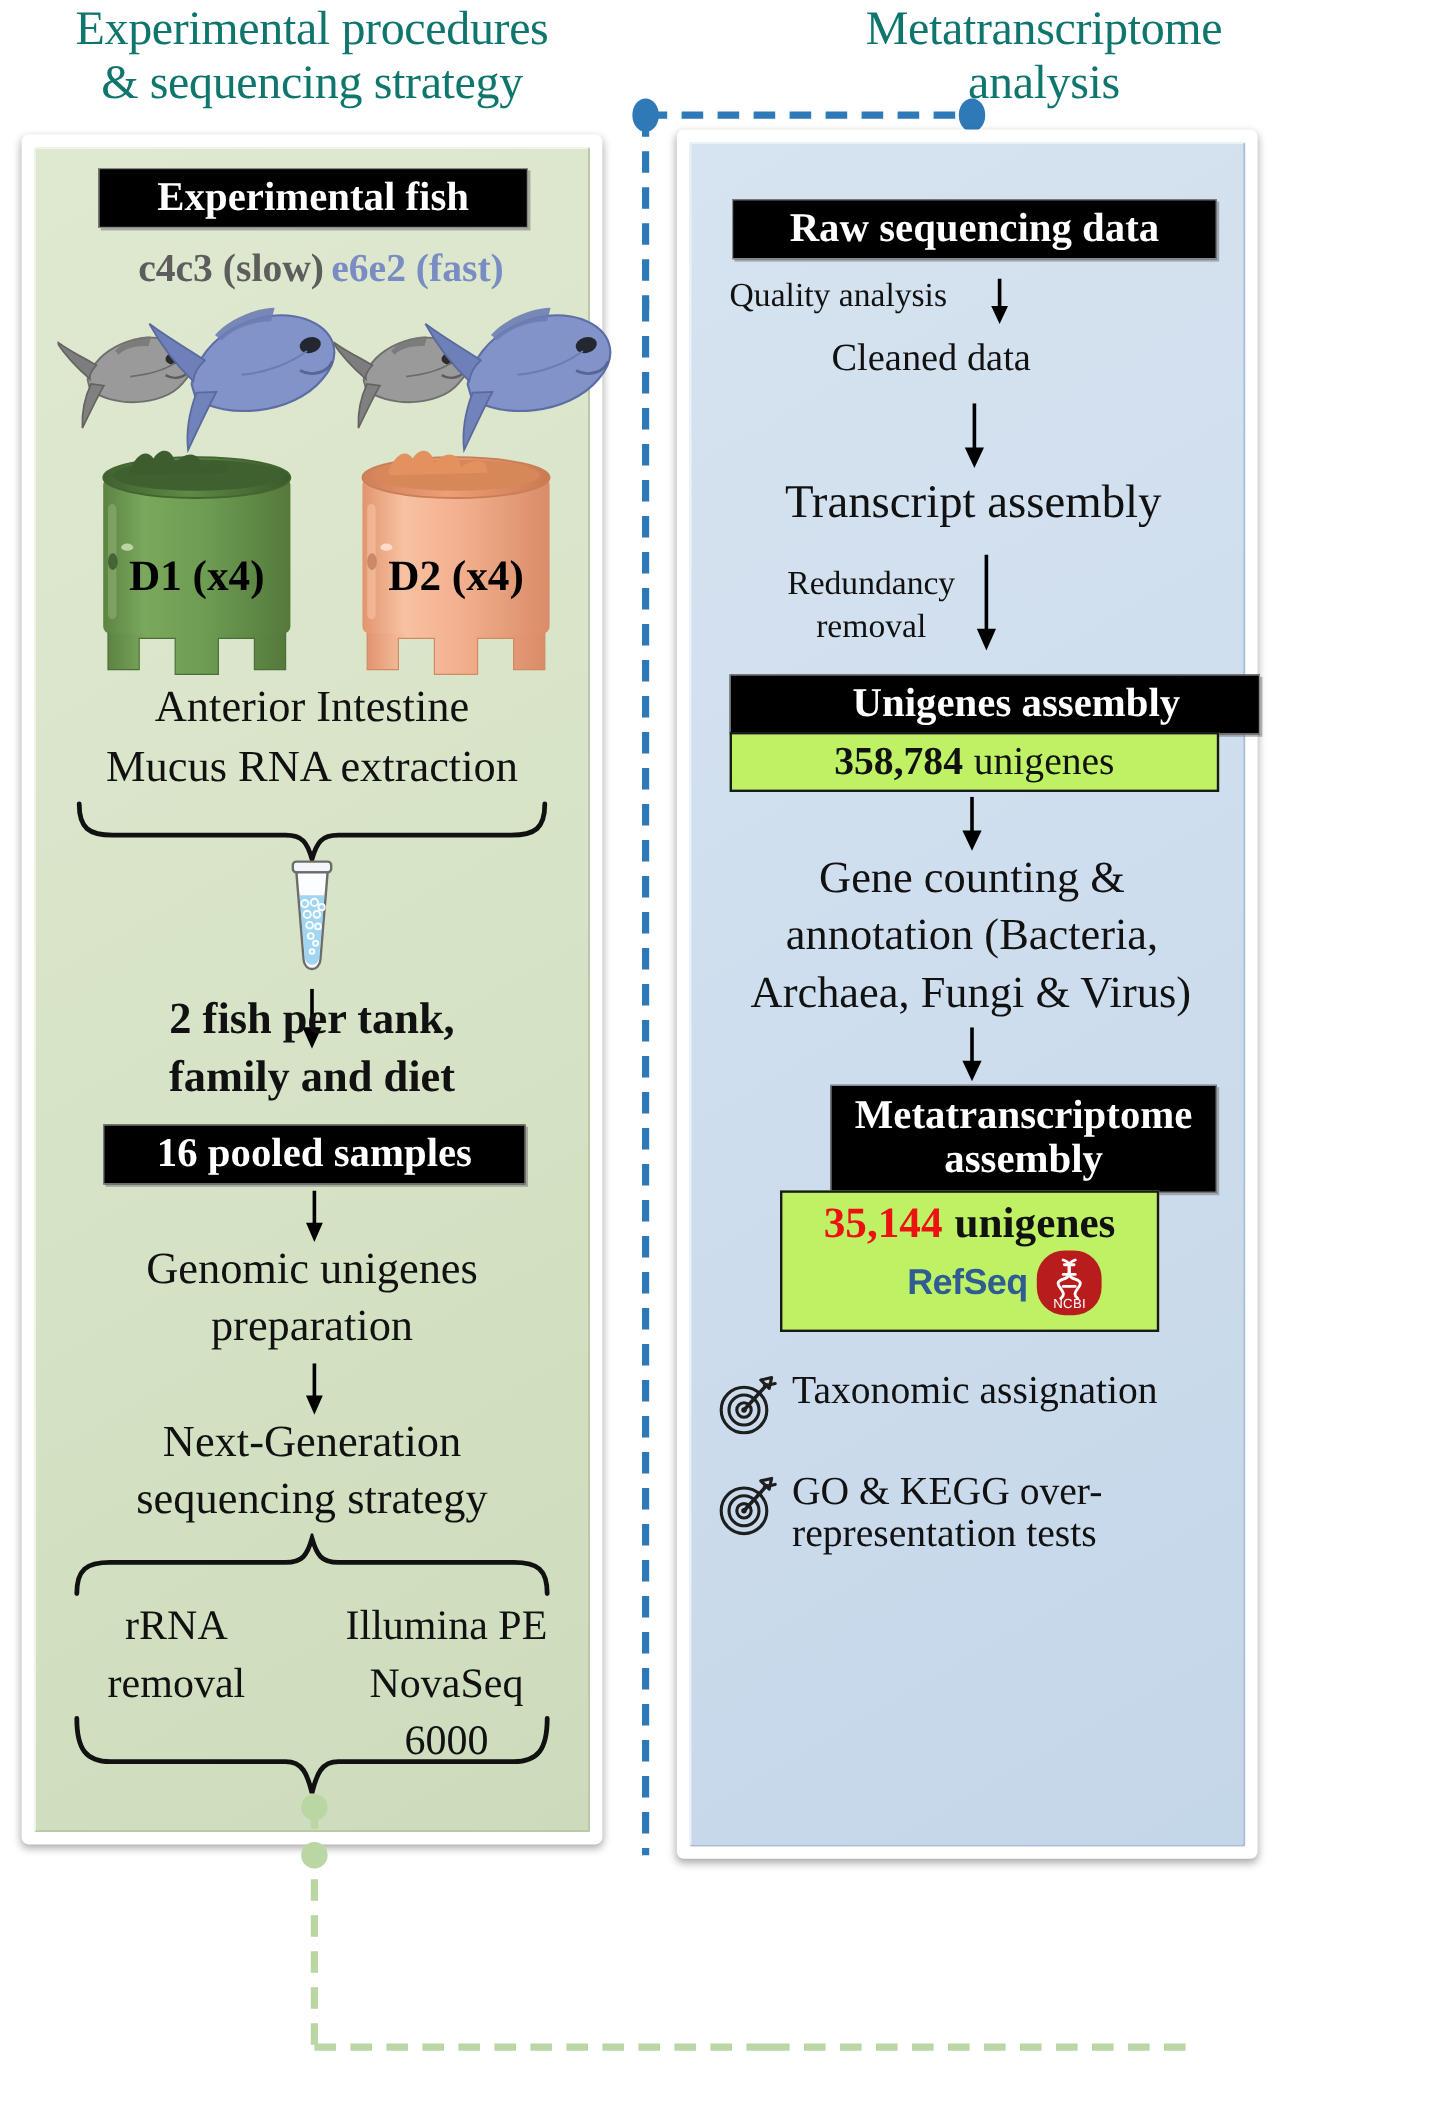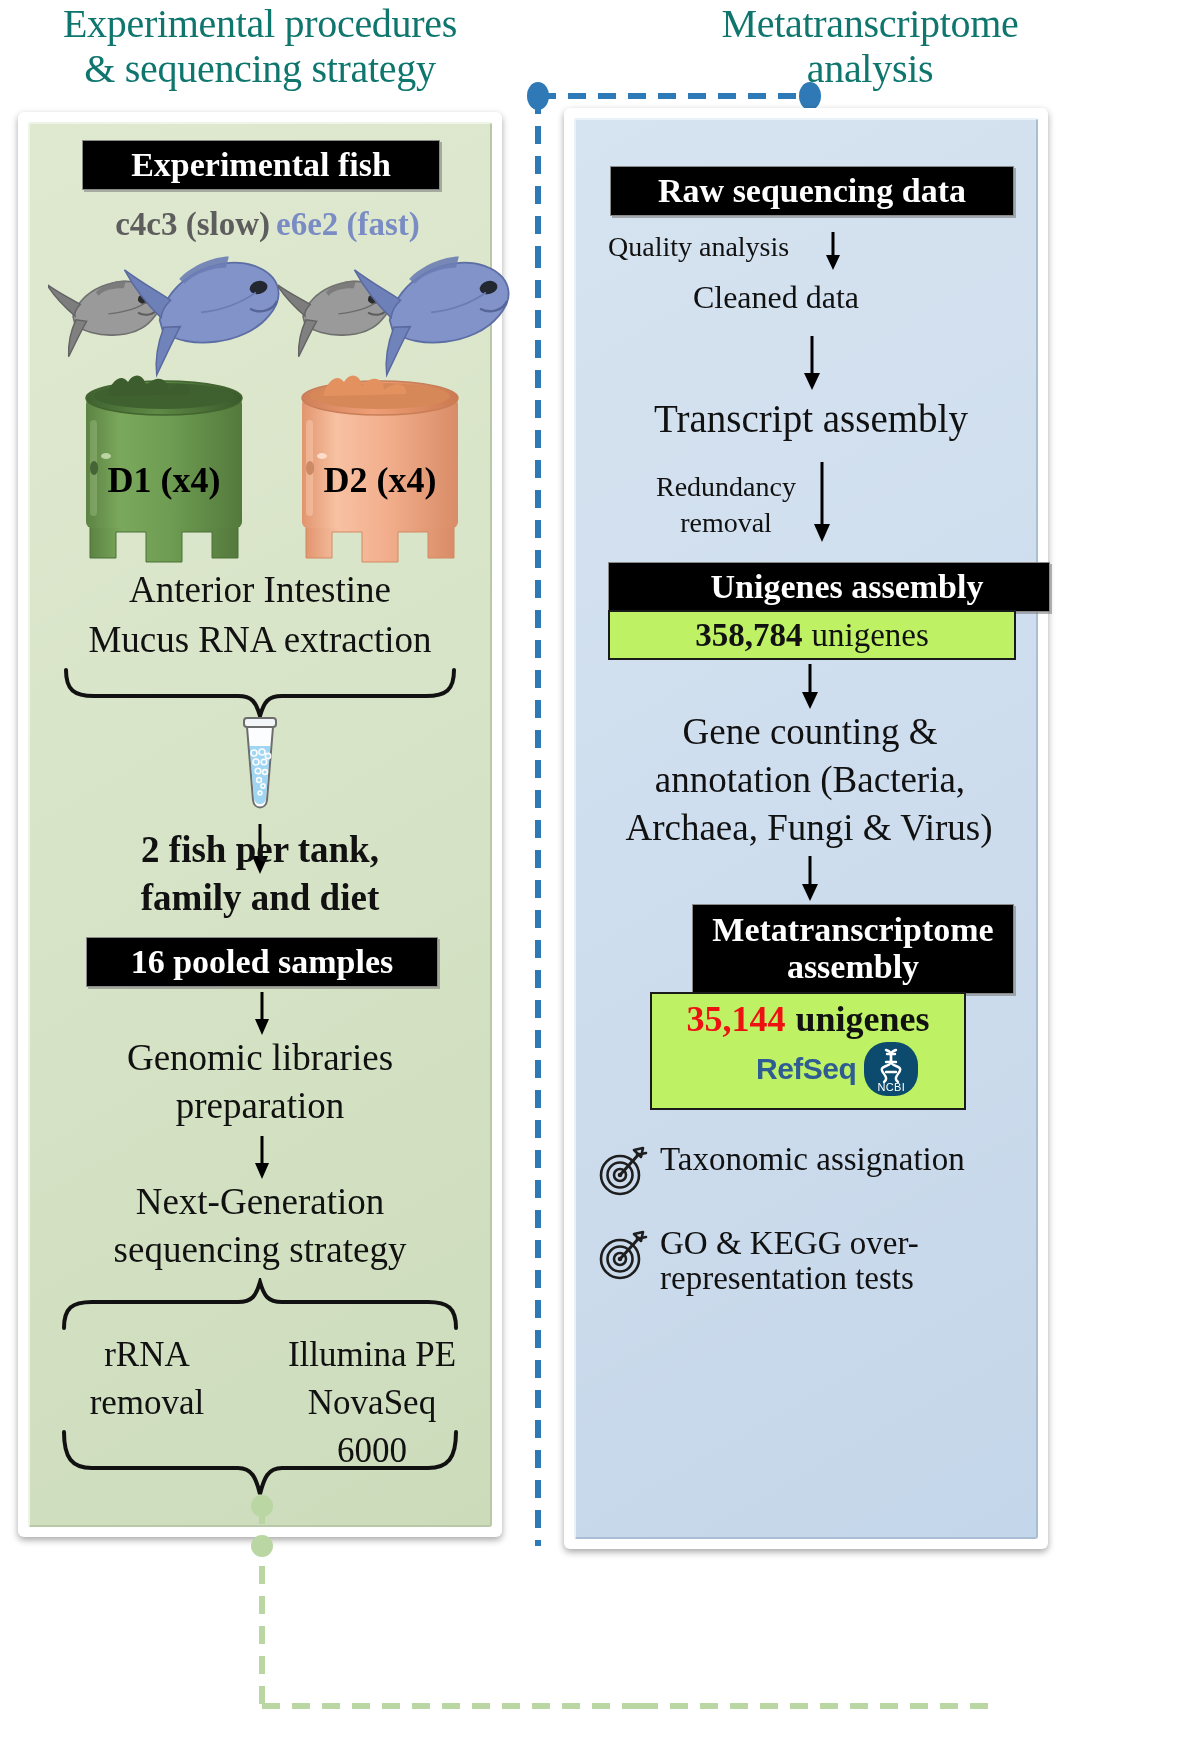--- a/index.html
+++ b/index.html
@@ -84,21 +84,21 @@
 
   
   .refseq{
     position:absolute;display:flex;align-items:center;gap:8px;
   }
   .refseq .rs-text{
     font-family:"Liberation Sans","DejaVu Sans",sans-serif;
     font-weight:bold;font-size:30px;color:#2f5d93;letter-spacing:-.5px;
   }
   .ncbi-box{
-    width:54px;height:54px;background:#0c4a6e;position:relative;
+    width:54px;height:54px;background:#b91c1c;position:relative;
     display:flex;flex-direction:column;justify-content:flex-start;border-radius:23px;
   }
   .ncbi-box .ncbi-text{
     position:absolute;bottom:3px;left:0;right:0;text-align:center;
     font-family:"Liberation Sans","DejaVu Sans",sans-serif;
     font-size:11px;color:#ffffff;letter-spacing:.3px;
   }
 </style>
 </head>
 <body>
@@ -265,21 +265,21 @@
 
 <div class="chip" style="left:86px;top:937px;width:350px;height:48px;font-size:34px;">
   <span>16 pooled samples</span>
 </div>
 
 <svg class="arrow" style="left:250px;top:992px;width:24px;height:44px" viewBox="0 0 24 44">
   <line x1="12" y1="0" x2="12" y2="30" stroke="#000" stroke-width="3"></line>
   <polygon points="12,43 5,27 19,27" fill="#000"></polygon>
 </svg>
 
-<div class="flow" style="left:40px;top:1038px;width:440px;font-size:37px;">Genomic libraries</div>
+<div class="flow" style="left:40px;top:1038px;width:440px;font-size:37px;">Genomic unigenes</div>
 <div class="flow" style="left:40px;top:1086px;width:440px;font-size:37px;">preparation</div>
 
 <svg class="arrow" style="left:250px;top:1136px;width:24px;height:44px" viewBox="0 0 24 44">
   <line x1="12" y1="0" x2="12" y2="30" stroke="#000" stroke-width="3"></line>
   <polygon points="12,43 5,27 19,27" fill="#000"></polygon>
 </svg>
 
 <div class="flow" style="left:40px;top:1182px;width:440px;font-size:37px;">Next-Generation</div>
 <div class="flow" style="left:30px;top:1230px;width:460px;font-size:37px;">sequencing strategy</div>
 

